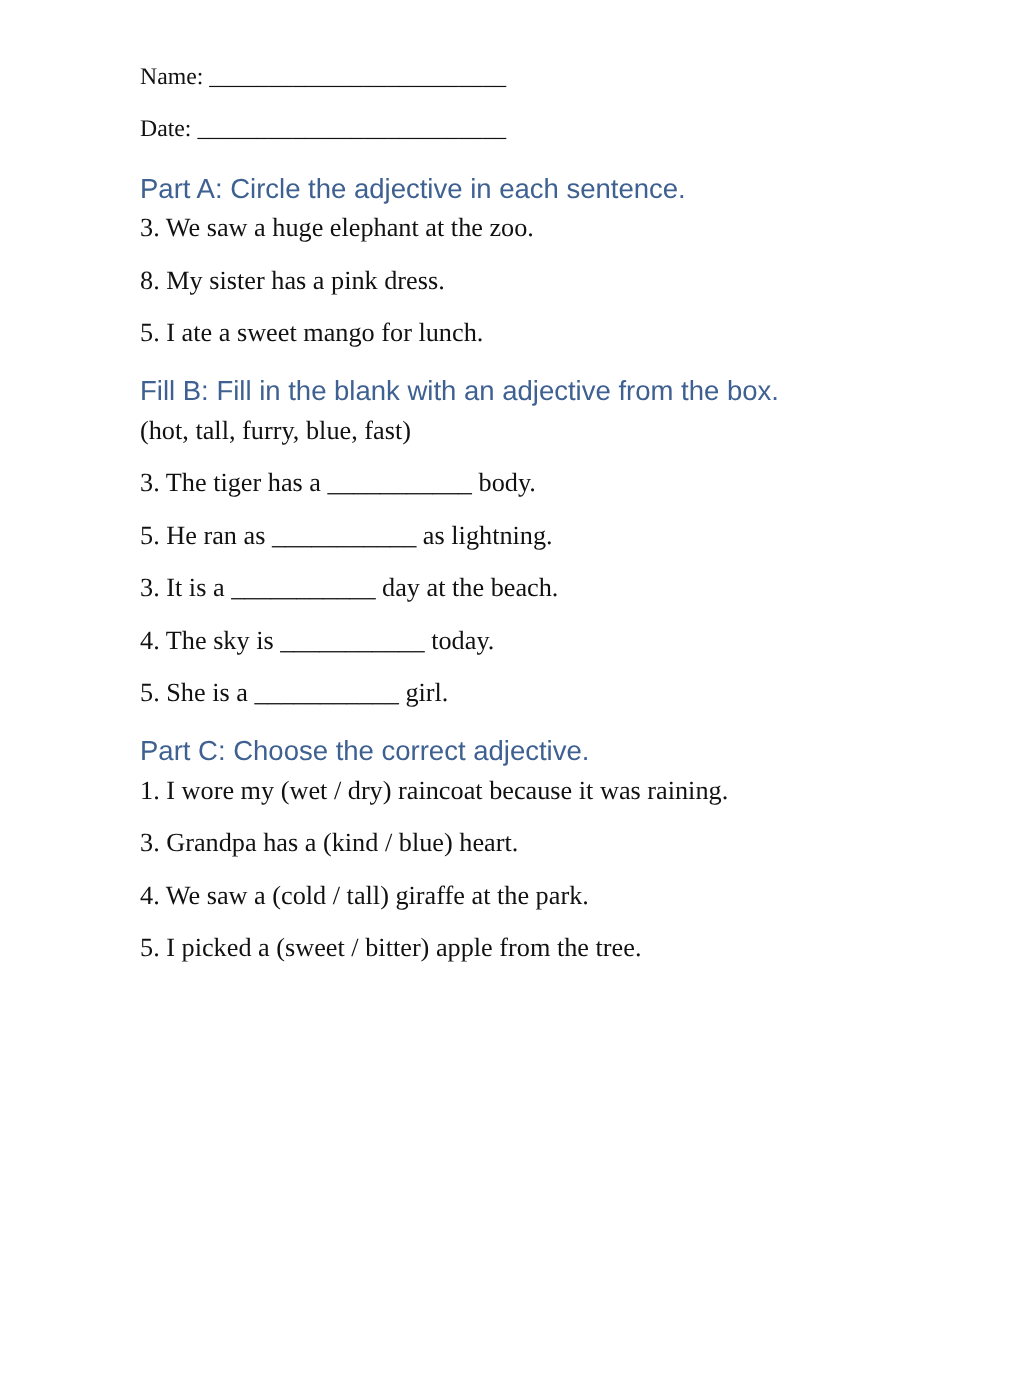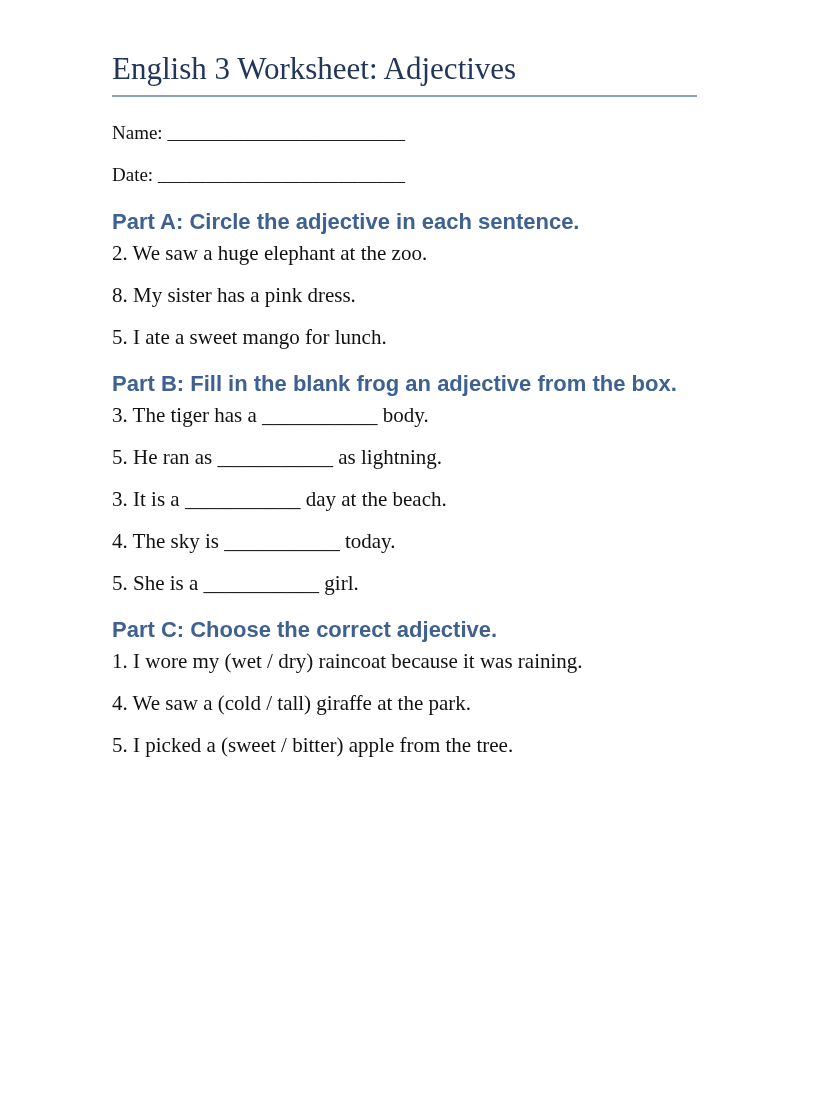--- a/index.html
+++ b/index.html
@@ -45,21 +45,21 @@
     white-space: nowrap;
   }
   .field .blank {
     letter-spacing: 0;
   }
   .part {
     margin-top: 18px;
   }
   h2.part-heading {
     font-family: "Liberation Sans", sans-serif;
-    font-weight: 700;
+    font-weight: 400;
     font-size: 22px;
     line-height: 34px;
     color: var(--heading-text);
     margin: 0 0 2px 0;
   }
   .word-bank,
   .item {
     font-size: 21px;
     line-height: 24px;
     margin: 0 0 18px 0;
@@ -67,49 +67,50 @@
   }
   .word-bank {
     margin-bottom: 18px;
   }
 </style>
 </head>
 <body>
 
 <div class="page">
 
-  <h1 class="title">English 3 Worksheet: Adjectives</h1>
 
   <div class="fields">
     <p class="field">
       <span>Name:</span>
       <span class="blank">_________________________</span>
     </p>
     <p class="field">
       <span>Date:</span>
       <span class="blank">__________________________</span>
     </p>
   </div>
 
   <section class="part">
     <h2 class="part-heading">Part A: Circle the adjective in each sentence.</h2>
-    <p class="item">2. We saw a huge elephant at the zoo.</p>
+    <p class="item">3. We saw a huge elephant at the zoo.</p>
     <p class="item">8. My sister has a pink dress.</p>
     <p class="item">5. I ate a sweet mango for lunch.</p>
   </section>
 
   <section class="part">
-    <h2 class="part-heading">Part B: Fill in the blank frog an adjective from the box.</h2>
+    <h2 class="part-heading">Fill B: Fill in the blank with an adjective from the box.</h2>
+    <p class="word-bank">(hot, tall, furry, blue, fast)</p>
     <p class="item">3. The tiger has a ___________ body.</p>
     <p class="item">5. He ran as ___________ as lightning.</p>
     <p class="item">3. It is a ___________ day at the beach.</p>
     <p class="item">4. The sky is ___________ today.</p>
     <p class="item">5. She is a ___________ girl.</p>
   </section>
 
   <section class="part">
     <h2 class="part-heading">Part C: Choose the correct adjective.</h2>
     <p class="item">1. I wore my (wet / dry) raincoat because it was raining.</p>
+    <p class="item">3. Grandpa has a (kind / blue) heart.</p>
     <p class="item">4. We saw a (cold / tall) giraffe at the park.</p>
     <p class="item">5. I picked a (sweet / bitter) apple from the tree.</p>
   </section>
 
 </div>
 
 </body></html>

